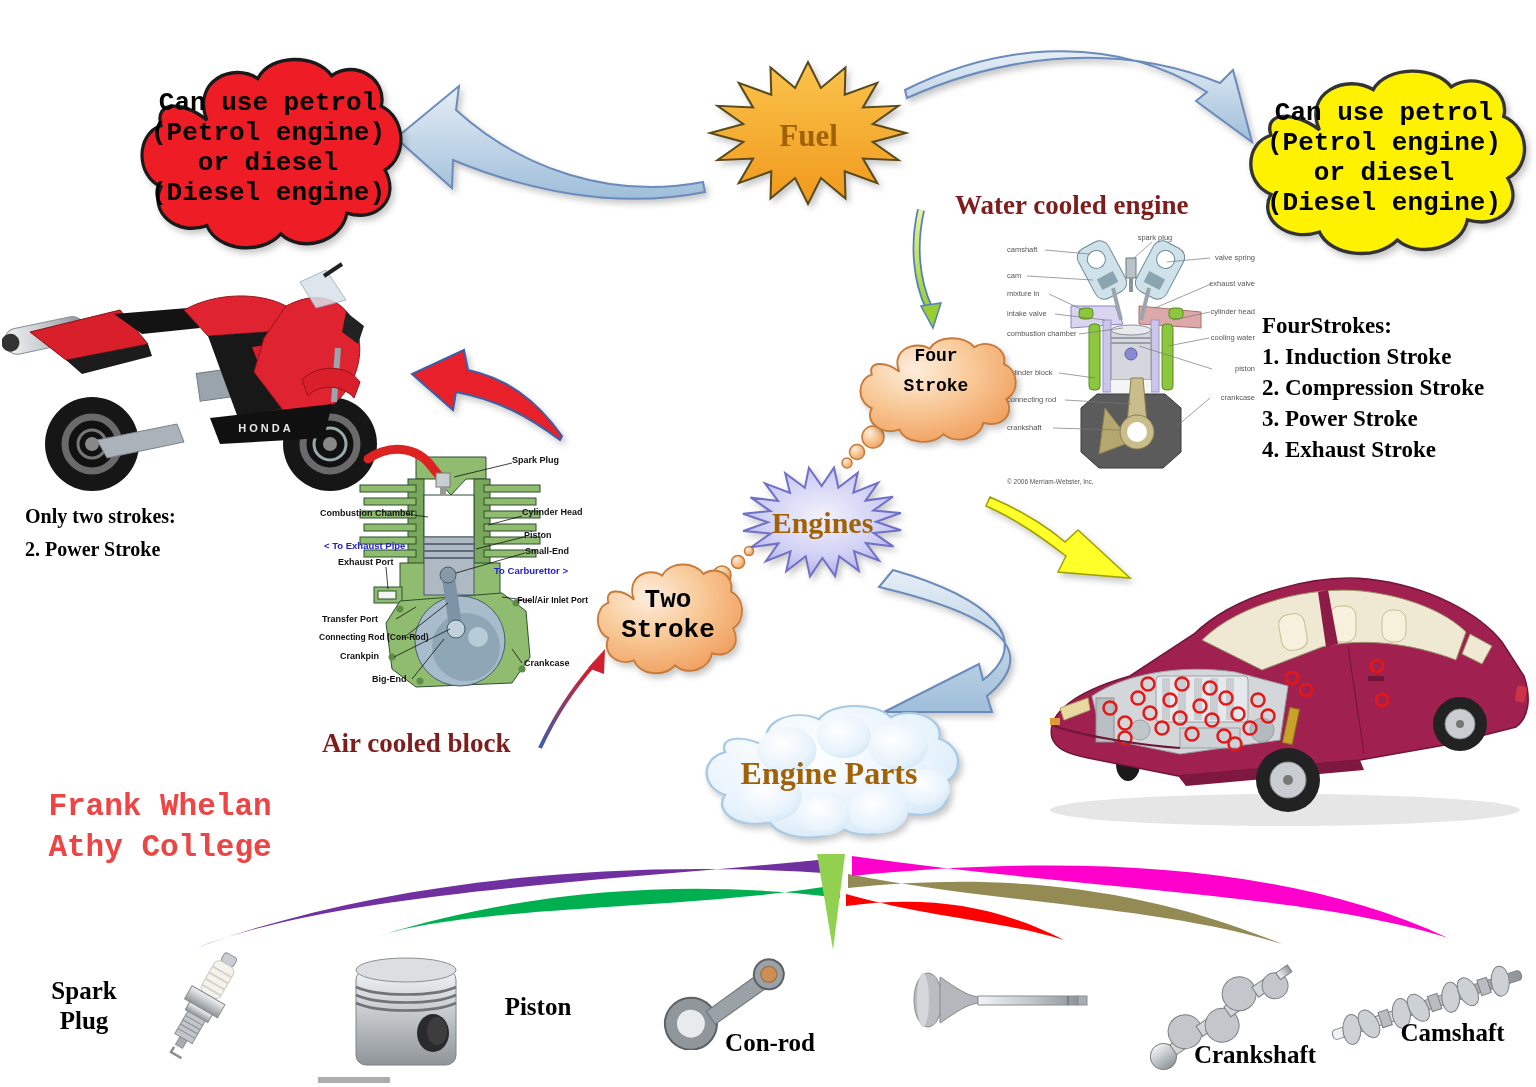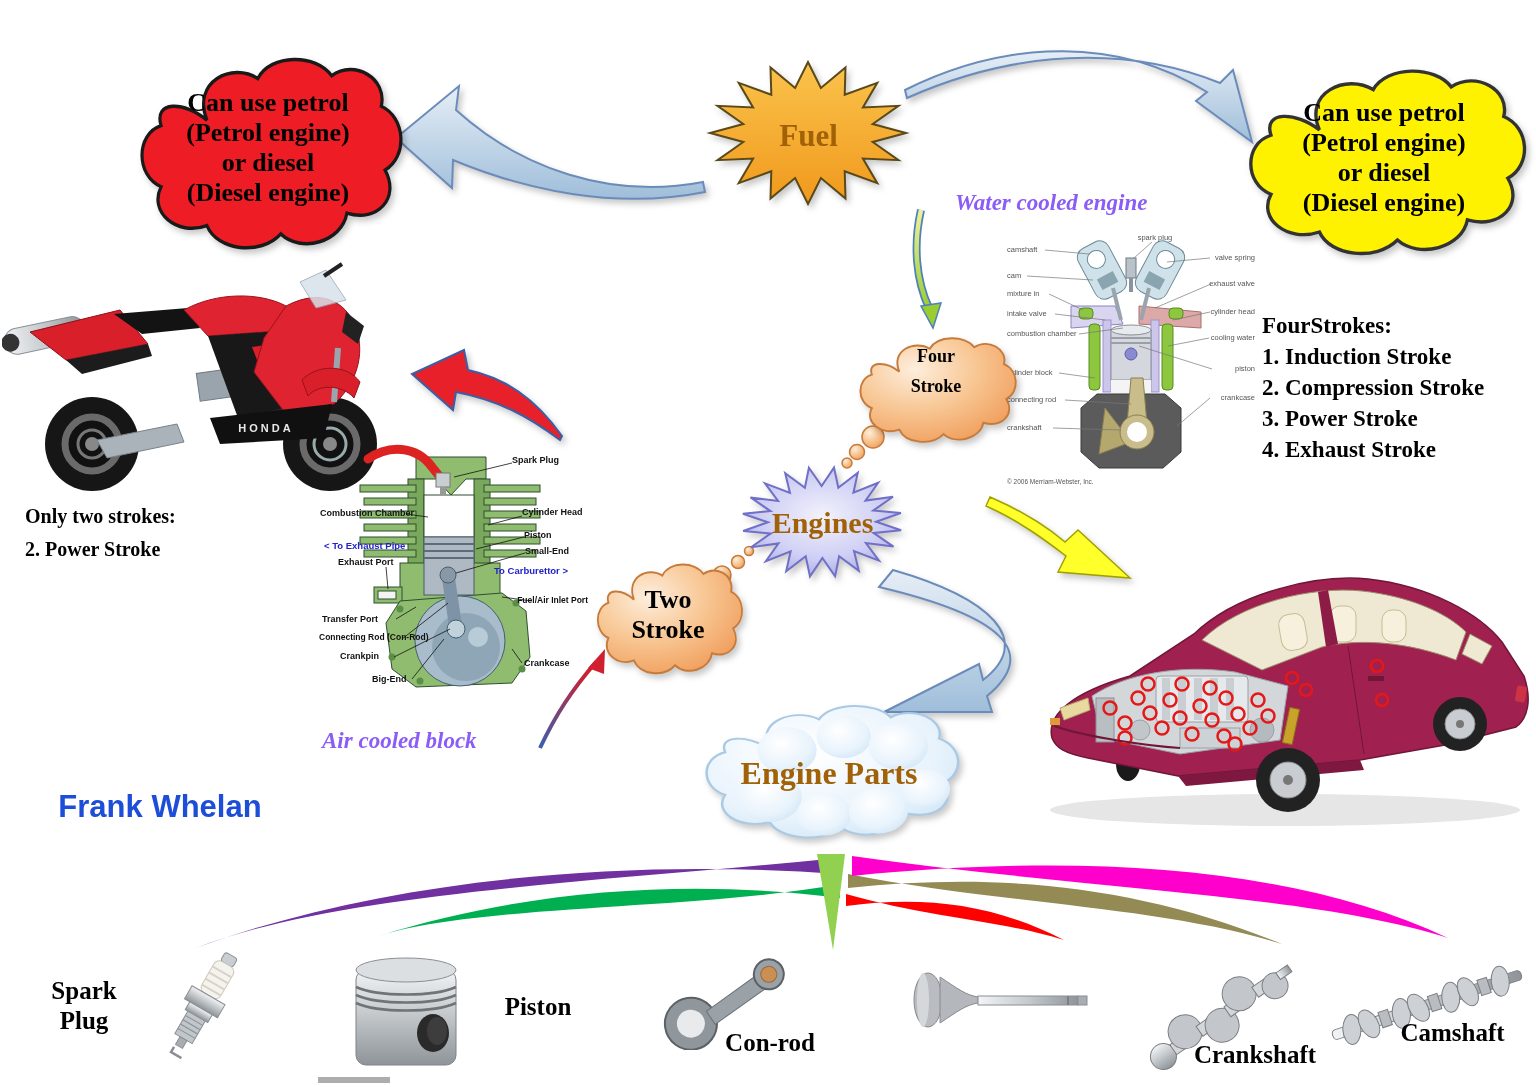--- a/index.html
+++ b/index.html
@@ -2,30 +2,30 @@
 <html><head>
 <meta charset="utf-8">
 <style>
   html,body{margin:0;padding:0;background:#fff;}
   #canvas{position:relative;width:1536px;height:1087px;background:#fff;overflow:hidden;
           font-family:"Liberation Serif",serif;}
   .abs{position:absolute;}
   svg{display:block;}
   .shadow{filter:drop-shadow(3px 4px 3px rgba(0,0,0,.22));}
   .cloud-text{position:absolute;text-align:center;font-weight:bold;color:#000;}
-  .cloud-text .ln{display:block;}
+  .cloud-text .ln{display:block;font-family:Liberation Mono, monospace;}
   .petrol-text{font-size:26px;line-height:30px;}
   .node-text{position:absolute;text-align:center;font-weight:bold;color:#a16207;}
-  .heading{position:absolute;font-weight:bold;font-size:23px;color:#8b5cf6;white-space:nowrap;font-style:italic;}
+  .heading{position:absolute;font-weight:bold;font-size:27px;color:#7f1d1d;white-space:nowrap;}
   .notes{position:absolute;font-weight:bold;color:#000;}
   .notes .ln{display:block;white-space:nowrap;}
   #four-strokes-note{font-size:23px;line-height:31px;}
   #two-strokes-note{font-size:20px;line-height:33px;}
   #credit{position:absolute;left:24px;top:786px;width:272px;text-align:center;
-          font-family:Liberation Sans, sans-serif;font-weight:900;font-size:31px;line-height:41px;color:#1d4ed8;}
+          font-family:Liberation Mono, monospace;font-weight:900;font-size:31px;line-height:41px;color:#ef4444;}
   .part-label{position:absolute;font-weight:bold;font-size:25px;line-height:30px;color:#000;text-align:center;}
   .diag-label{font-family:"Liberation Sans",sans-serif;font-weight:bold;fill:#111;}
   .diag-label-blue{font-family:"Liberation Sans",sans-serif;font-weight:bold;fill:#2222cc;}
   .wc-label{font-family:"Liberation Sans",sans-serif;fill:#555;}
 </style>
 </head>
 <body>
 
 <div id="canvas">
 
@@ -510,20 +510,21 @@
     <span class="ln">4. Exhaust Stroke</span>
   </div>
 
   <div class="notes" id="two-strokes-note" style="left:25px;top:500px;width:320px">
     <span class="ln">Only two strokes:</span>
     <span class="ln">2. Power Stroke</span>
   </div>
 
   <div id="credit">
     <div>Frank Whelan</div>
+    <div>Athy College</div>
   </div>
 
   <div class="part-label" style="left:28px;top:976px;width:112px">Spark Plug</div>
   <div class="part-label" style="left:478px;top:992px;width:120px">Piston</div>
   <div class="part-label" style="left:700px;top:1028px;width:140px">Con-rod</div>
   <div class="part-label" style="left:930px;top:1084px;width:130px">Valve</div>
   <div class="part-label" style="left:1170px;top:1040px;width:170px">Crankshaft</div>
   <div class="part-label" style="left:1370px;top:1018px;width:165px">Camshaft</div>
 
 </div>

